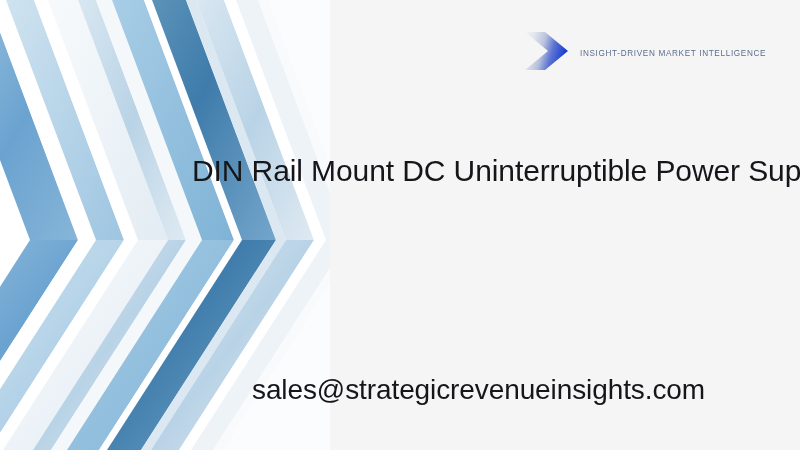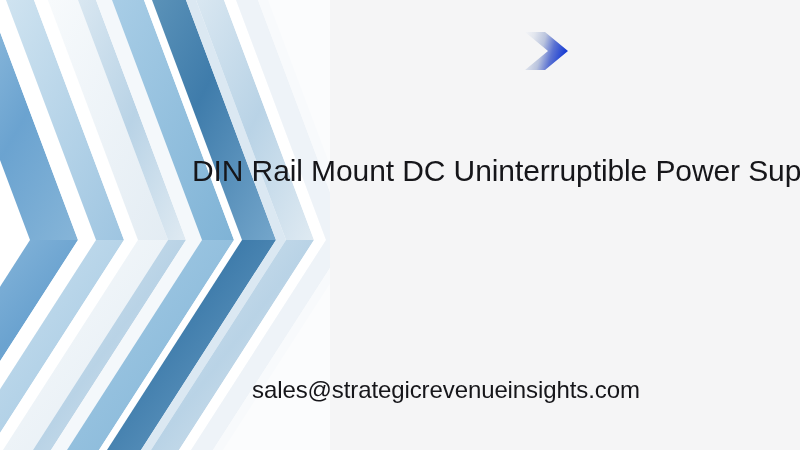--- a/index.html
+++ b/index.html
@@ -87,21 +87,21 @@
     white-space: nowrap;
     letter-spacing: -0.1px;
   }
 
   
   .slide-email {
     position: absolute;
     left: 252px;
     top: 375px;
     font-family: "Liberation Sans", sans-serif;
-    font-size: 24px;
+    font-size: 28px;
     font-weight: normal;
     line-height: 30px;
     color: #16161a;
     letter-spacing: -0.1px;
     white-space: nowrap;
   }
 </style>
 </head>
 <body>
 
@@ -205,20 +205,21 @@
           <stop offset="0%" stop-color="#f4f5f7"></stop>
           <stop offset="22%" stop-color="#e2e6ee"></stop>
           <stop offset="48%" stop-color="#b9c3dd"></stop>
           <stop offset="72%" stop-color="#5c73d2"></stop>
           <stop offset="100%" stop-color="#1b3fd4"></stop>
         </linearGradient>
       </defs>
       <path d="M2,4 L22,4 L45,23 L22,42 L2,42 L25,23 Z" fill="url(#markGrad)"></path>
     </svg>
     <div class="logo-text">
+      <div class="logo-tagline">INSIGHT-DRIVEN MARKET INTELLIGENCE</div>
     </div>
   </div>
 
   <div class="slide-title">DIN Rail Mount DC Uninterruptible Power Supply Market</div>
 
   <div class="slide-email">sales@strategicrevenueinsights.com</div>
 
 </div>
 
 </body></html>

